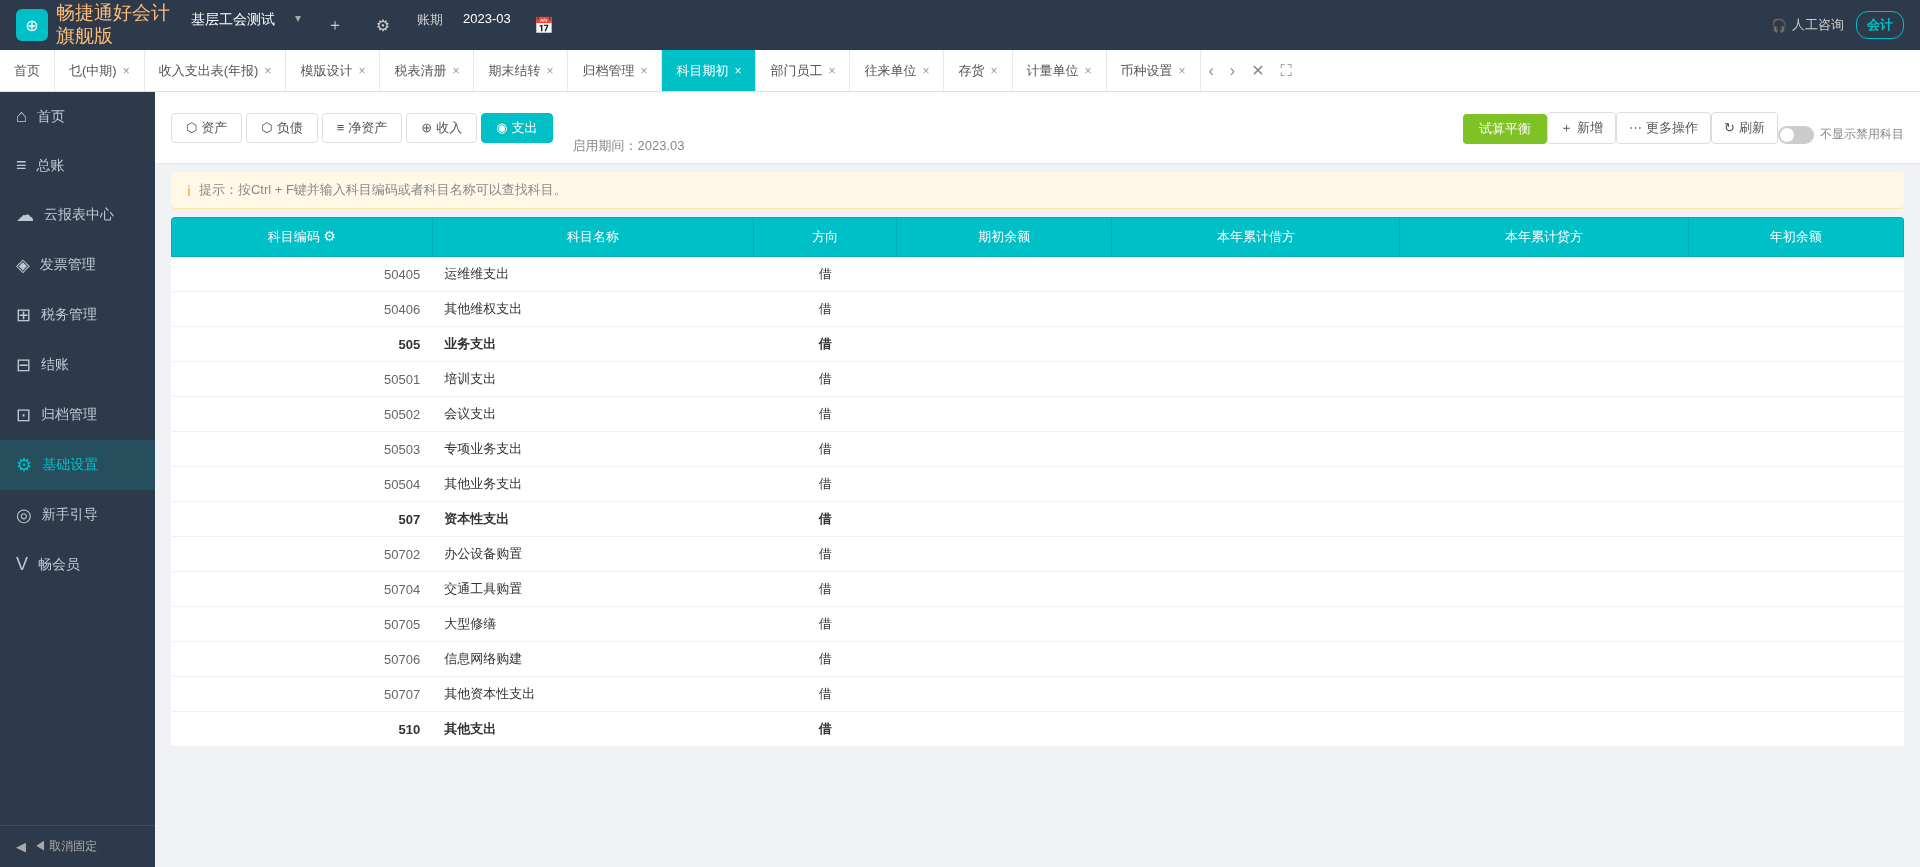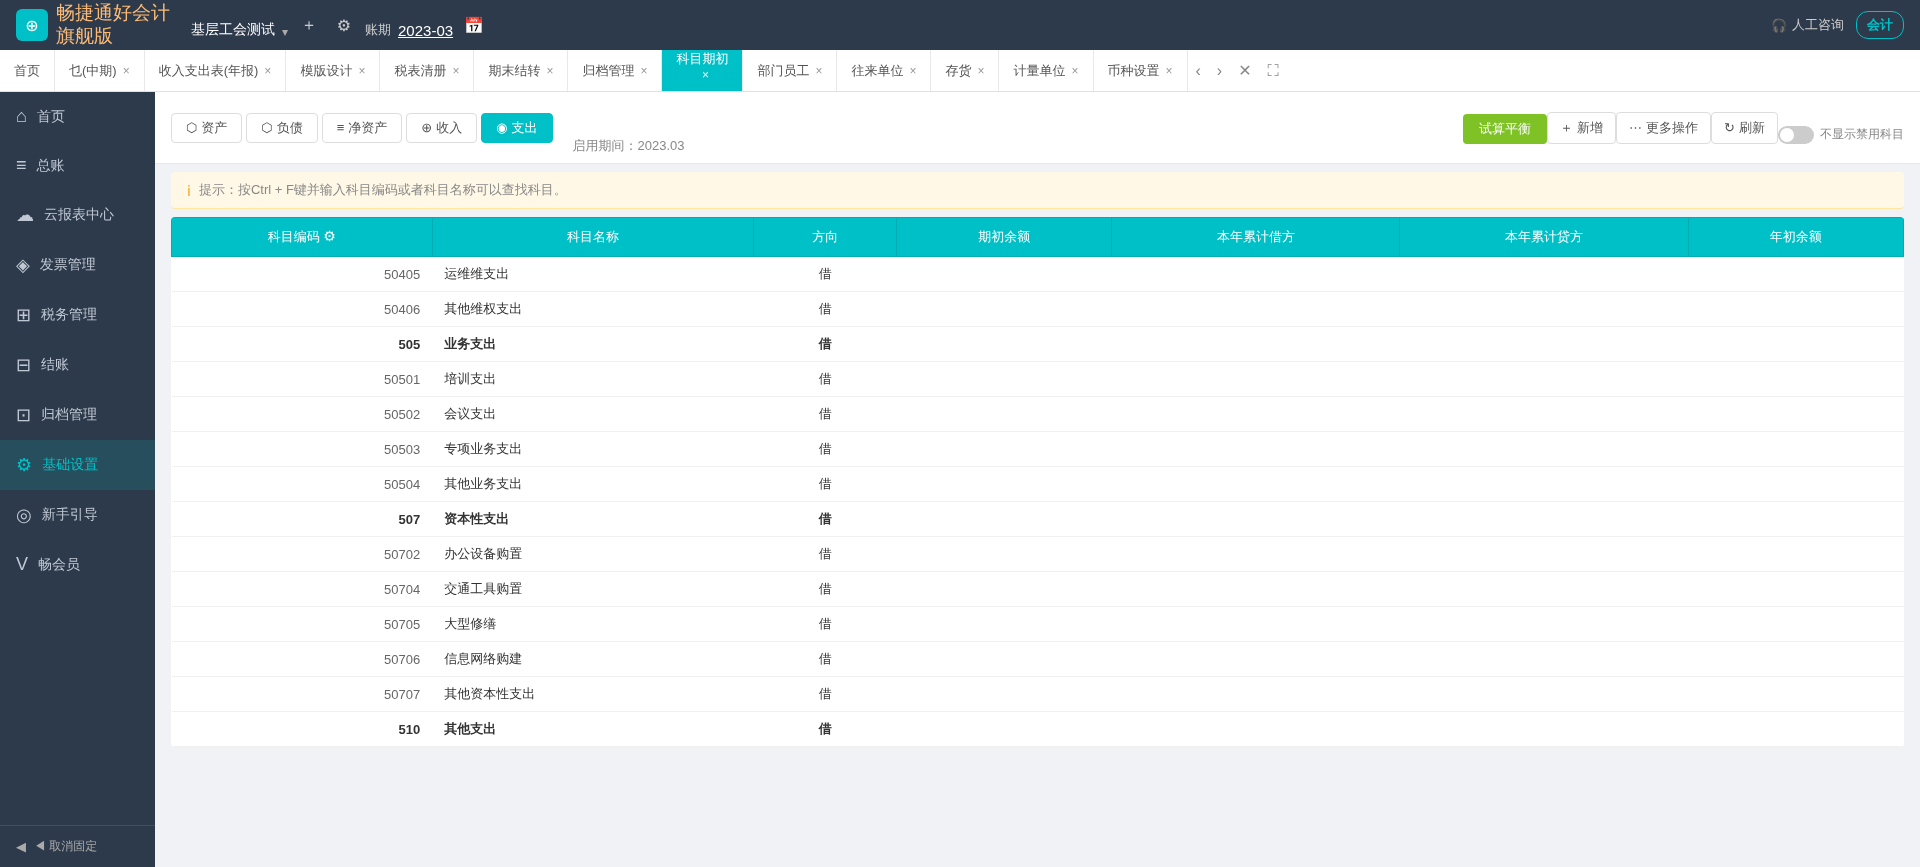--- a/index.html
+++ b/index.html
@@ -7,43 +7,43 @@
 
     
     .top-header {
       display: flex; align-items: center;
       background: #2d3a4b; height: 50px; padding: 0 16px;
       color: #fff;
     }
     .logo-area { display: flex; align-items: center; width: 155px; }
     .logo-icon { width: 32px; height: 32px; background: #00c0c7; border-radius: 6px; display: flex; align-items: center; justify-content: center; font-size: 16px; color: #fff; margin-right: 8px; }
     .logo-text { font-size: 19px; color: #fdba74; line-height: 1.2; }
-    .header-mid { display: flex; align-items: flex-end; flex: 1; padding-left: 20px; gap: 7px; }
+    .header-mid { display: flex; align-items: flex-start; flex: 1; padding-left: 20px; gap: 20px; }
     .company-name { color: #fff; font-size: 14px; }
     .dropdown-arrow { color: #aaa; font-size: 12px; cursor: pointer; }
     .header-icon-btn { width: 28px; height: 28px; display: flex; align-items: center; justify-content: center; color: #ccc; cursor: pointer; font-size: 16px; border-radius: 4px; }
     .period-label { color: #ccc; font-size: 13px; }
-    .period-value { color: #fff; font-size: 15px; text-decoration: underline; }
+    .period-value { color: #fff; font-size: 13px; }
     .header-right { display: flex; align-items: center; gap: 12px; margin-left: auto; }
     .support-btn { display: flex; align-items: center; gap: 4px; color: #ccc; cursor: pointer; font-size: 13px; }
     .account-btn { border: 1.5px solid #00c0c7; color: #00c0c7; padding: 4px 10px; border-radius: 12px; cursor: pointer; font-size: 13px; font-weight: bold; }
 
     
     .tab-bar {
       display: flex; align-items: center;
       background: #fff; border-bottom: 1px solid #e0e0e0;
       height: 42px; padding: 0 0 0 0;
       overflow: hidden;
     }
     .tab-item {
       display: flex; align-items: center; padding: 0 14px; height: 42px;
       font-size: 13px; color: #555; cursor: pointer; border-right: 1px solid #e8e8e8;
       white-space: nowrap; position: relative;
     }
-    .tab-item.active { background: #00c0c7; color: #fff; flex-direction: column; }
+    .tab-item.active { background: #00c0c7; color: #fff; }
     .tab-item .close-x { margin-left: 6px; font-size: 12px; color: #999; }
     .tab-item.active .close-x { color: #fff; }
     .tab-nav-btn { padding: 0 8px; height: 42px; display: flex; align-items: center; color: #888; cursor: pointer; font-size: 16px; }
     .tab-close-all { padding: 0 8px; height: 42px; display: flex; align-items: center; color: #888; cursor: pointer; font-size: 16px; }
     .tab-expand-btn { padding: 0 8px; height: 42px; display: flex; align-items: center; color: #888; cursor: pointer; font-size: 16px; }
 
     
     .main-layout { display: flex; height: calc(867px - 50px - 42px); }
 
     

